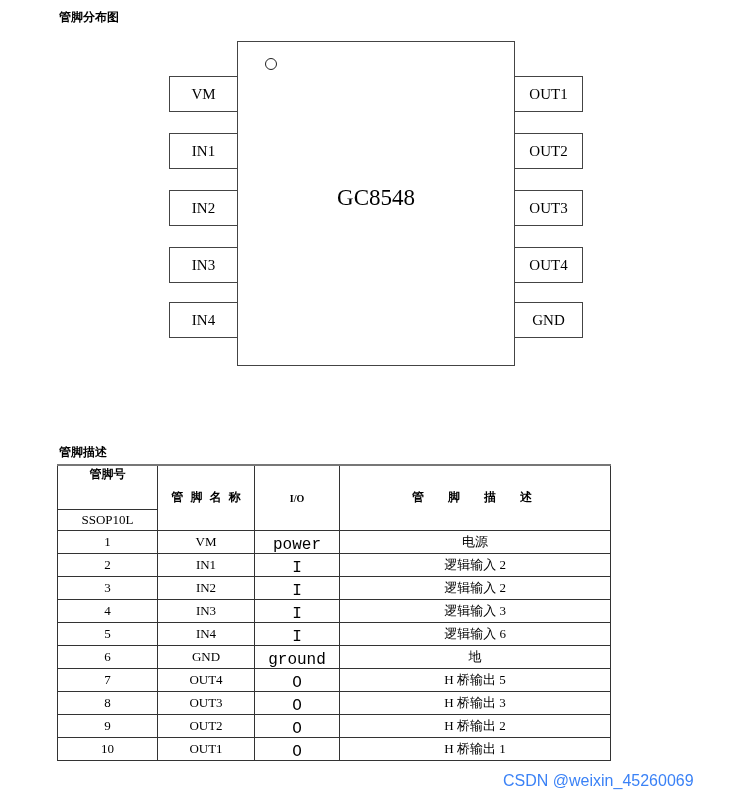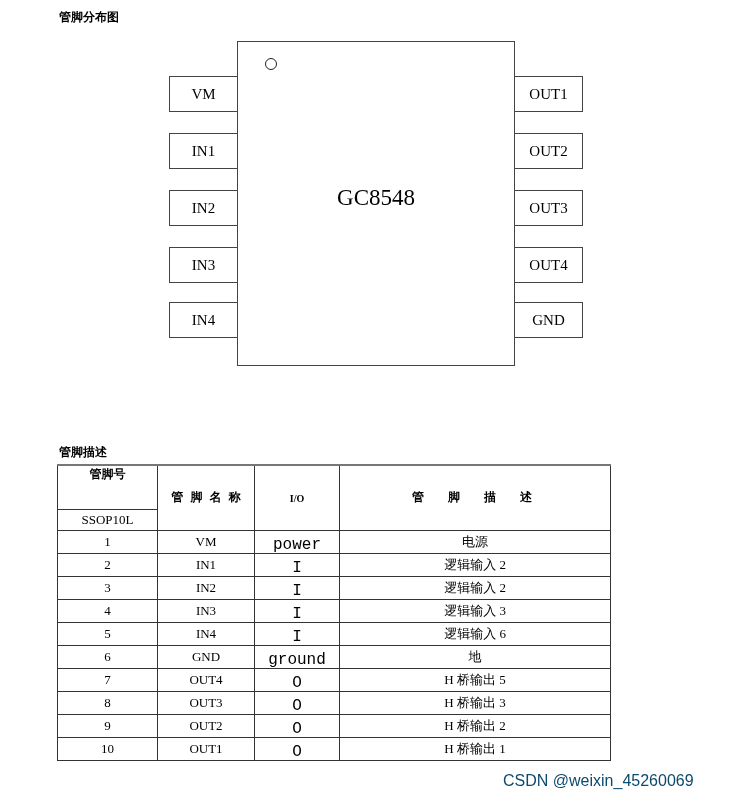--- a/index.html
+++ b/index.html
@@ -12,21 +12,21 @@
   .chipname { position:absolute; left:0; right:0; top:143px; text-align:center; font-size:23px; font-family:"Liberation Serif", serif; }
   .pin { position:absolute; width:68px; height:36px; border:1.3px solid #444; box-sizing:border-box;
          display:flex; align-items:center; justify-content:center; font-size:15px; background:#fff; }
   .pin.l { left:169px; border-right:none; }
   .pin.r { left:515px; border-left:none; }
   table.pt { position:absolute; left:57px; top:464px; width:554px; border-collapse:collapse; font-size:13px; }
   table.pt td { border:1.3px solid #333; text-align:center; padding:0; height:22px; vertical-align:middle; }
   table.pt tr.head td { border-top:2px solid #777; }
   .hb { font-family:"DejaVu Sans", sans-serif; font-weight:bold; font-size:12px; }
   .io { font-family:Liberation Mono, monospace; font-size:16px; position:relative; top:3px; }
-  .wm { position:absolute; left:503px; top:772px; font-family:"Liberation Sans", sans-serif; font-size:16px; color:#0c4a6e; }
+  .wm { position:absolute; left:503px; top:772px; font-family:"Liberation Sans", sans-serif; font-size:16px; color:#3b82f6; }
 </style>
 </head>
 <body>
 
 <div class="h" style="left:59px;top:9px;">管脚分布图</div>
 
 <div>
   <div class="chip">
     <div class="dot"></div>
     <div class="chipname">GC8548</div>

